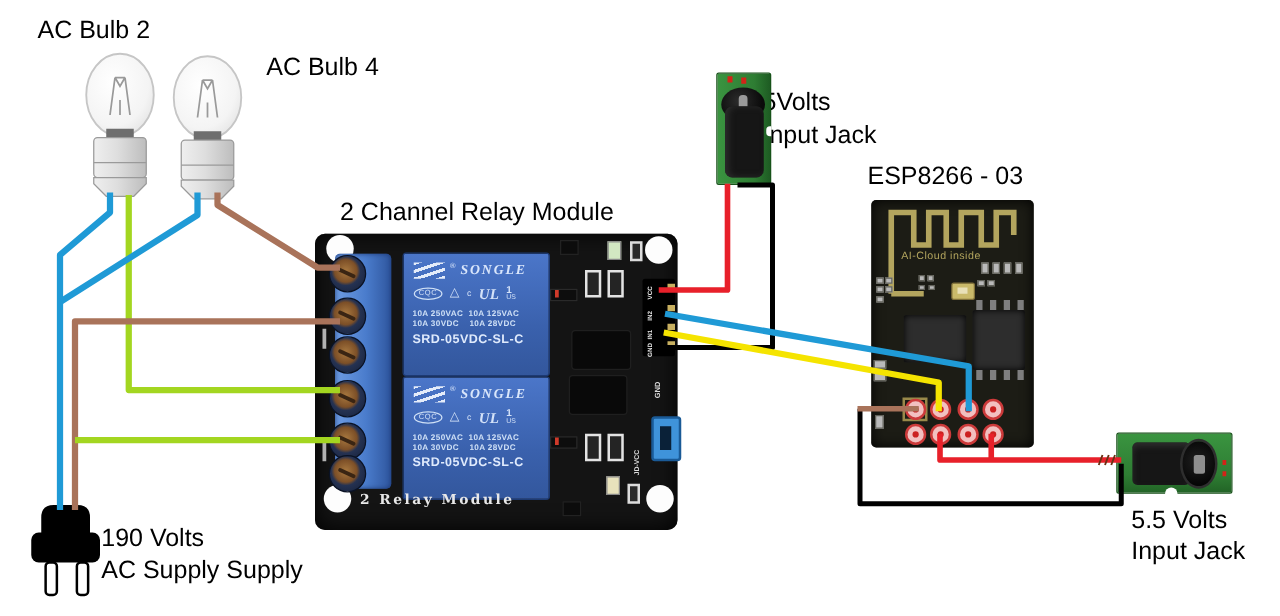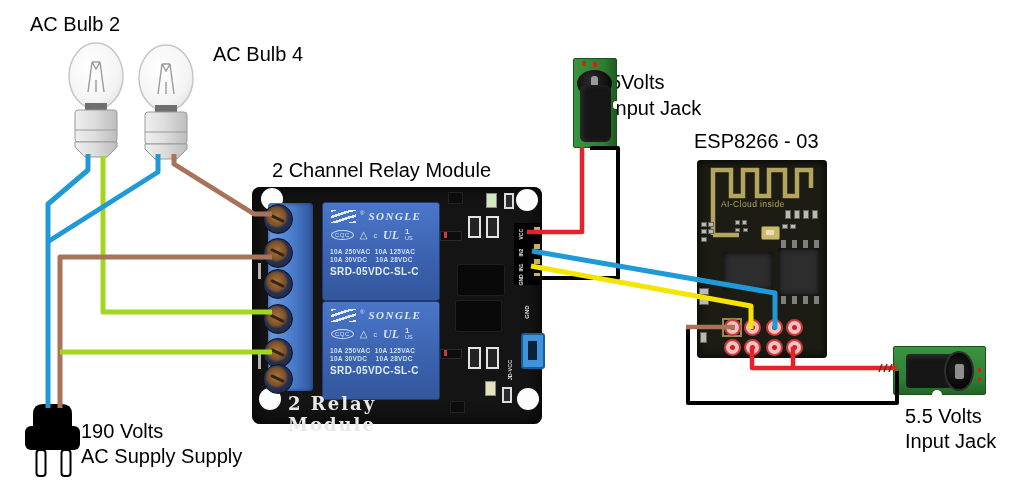--- a/index.html
+++ b/index.html
@@ -35,21 +35,21 @@
   .cqc{font-size:6px;border:1px solid #cfe0f6;border-radius:50%;padding:1px 3px;letter-spacing:.5px;}
   .tri{font-size:10px;line-height:10px;}
   .ulc{font-size:7px;}
   .ul{font-size:12px;font-weight:bold;font-style:italic;font-family:"Liberation Serif",serif;}
   .ulcol{display:flex;flex-direction:column;line-height:6px;}
   .ul1{font-size:8px;font-weight:bold;}
   .ulus{font-size:5.5px;}
   .ratings{padding:5px 0 0 7px;font-size:6.5px;font-weight:bold;line-height:8px;
            letter-spacing:.3px;color:#cfe0f6;white-space:pre;}
   .pn{padding:2px 0 0 7px;font-size:10px;font-weight:bold;letter-spacing:.4px;color:#dfeafc;}
-  .board-text{position:absolute;left:36px;top:206px;width:150px;font-size:18px;font-weight:bold;
+  .board-text{position:absolute;left:36px;top:206px;width:150px;font-size:11px;font-weight:bold;
               letter-spacing:2px;color:#e8e8e8;font-family:"DejaVu Serif",serif;}
   .header4{position:absolute;left:262px;top:36px;width:26px;height:62px;background:#000;border-radius:2px;}
   .pinnub{position:absolute;left:20px;width:6px;height:5px;background:#c8b060;}
   .pinlab{position:absolute;left:-1px;width:16px;height:7px;font-size:5px;font-weight:bold;color:#e8e8e8;
           transform:rotate(-90deg);transform-origin:center;}
   .vtext{position:absolute;font-size:6px;font-weight:bold;color:#ddd;transform:rotate(-90deg);
          white-space:nowrap;}
   .jumper{position:absolute;left:269px;top:146px;width:24px;height:36px;background:#3f93da;
           border:2px solid #1a5a96;border-radius:3px;box-sizing:border-box;}
   .jumper::after{content:"";position:absolute;left:5px;top:6px;width:9px;height:19px;background:#0a2138;}

